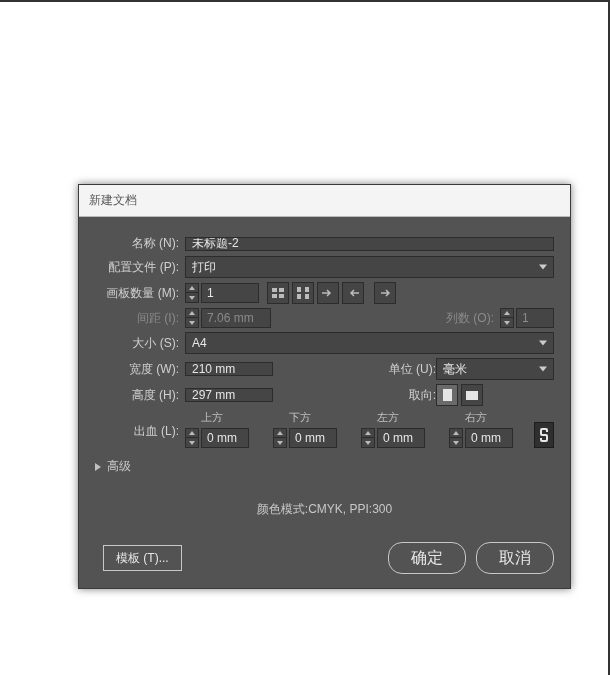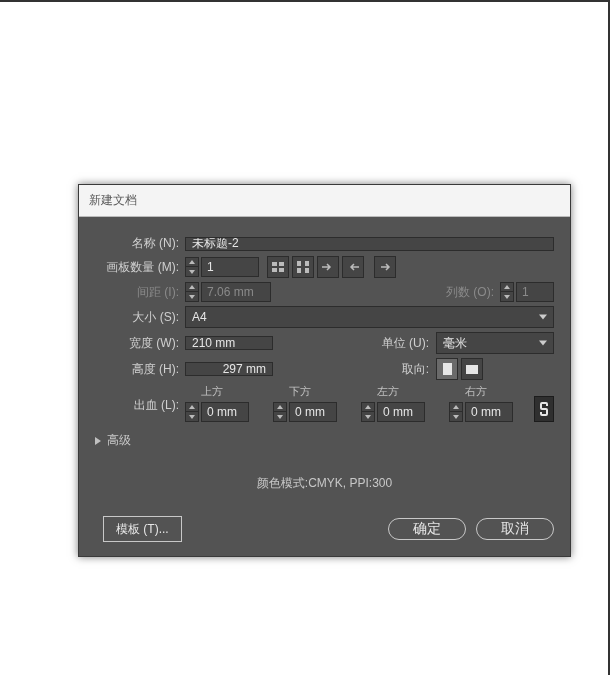--- a/index.html
+++ b/index.html
@@ -184,59 +184,66 @@
     display: flex;
     align-items: center;
     padding-top: 4px;
   }
   .footer .spacer { flex: 1; }
   .oval-btn {
     border: 1px solid #c8c8c8;
     color: #e6e6e6;
     background: transparent;
     border-radius: 14px;
-    height: 22px;
+    height: 32px;
     min-width: 78px;
     padding: 0 16px;
     display: flex; align-items: center; justify-content: center;
     cursor: pointer;
-    font-size: 14px;
+    font-size: 16px;
   }
   .rect-btn {
     border: 1px solid #c8c8c8;
     background: transparent;
     color: #e6e6e6;
     height: 26px;
     padding: 0 12px;
     display: flex; align-items: center; justify-content: center;
     cursor: pointer;
     font-size: 12px;
     margin-left: 8px;
   }
   .unit-label {
     width: 70px;
     text-align: right;
-    padding-right: 7px;
+    padding-right: 0;
     color: #d0d0d0;
   }
 </style>
 </head>
 <body>
 
 <div class="outer-frame"></div>
 
 <div class="dialog">
   <div class="titlebar">新建文档</div>
   <div class="body">
 
     <div class="row">
       <div class="label-col">名称 (N):</div>
       <input class="input-text wide" value="未标题-2" style="">
     </div>
 
+    <div class="row">
+      <div class="label-col">配置文件 (P):</div>
+      <div class="select wide">
+        <span>打印</span>
+        <span class="chev"></span>
+      </div>
+    </div>
 
     <div class="row">
       <div class="label-col">画板数量 (M):</div>
       <div class="spinner">
         <div class="buttons">
           <div class="sbtn">
               <div class="tri-up"></div>
             </div>
           <div class="sbtn">
               <div class="tri-dn"></div>
@@ -317,21 +324,21 @@
       <div style="flex:1"></div>
       <div class="unit-label">单位 (U):</div>
       <div class="select" style="width:118px">
         <span>毫米</span>
         <span class="chev"></span>
       </div>
     </div>
 
     <div class="row">
       <div class="label-col">高度 (H):</div>
-      <input class="input-text" style="width: 88px; text-align: right;" value="297 mm">
+      <input class="input-text" style="width: 88px;" value="297 mm">
       <div style="flex:1"></div>
       <div class="unit-label">取向:</div>
       <div class="orient-group" style="width:118px">
         <div class="orient-btn active">
             <div class="page-p"></div>
           </div>
         <div class="orient-btn">
             <div class="page-l"></div>
           </div>
       </div>

